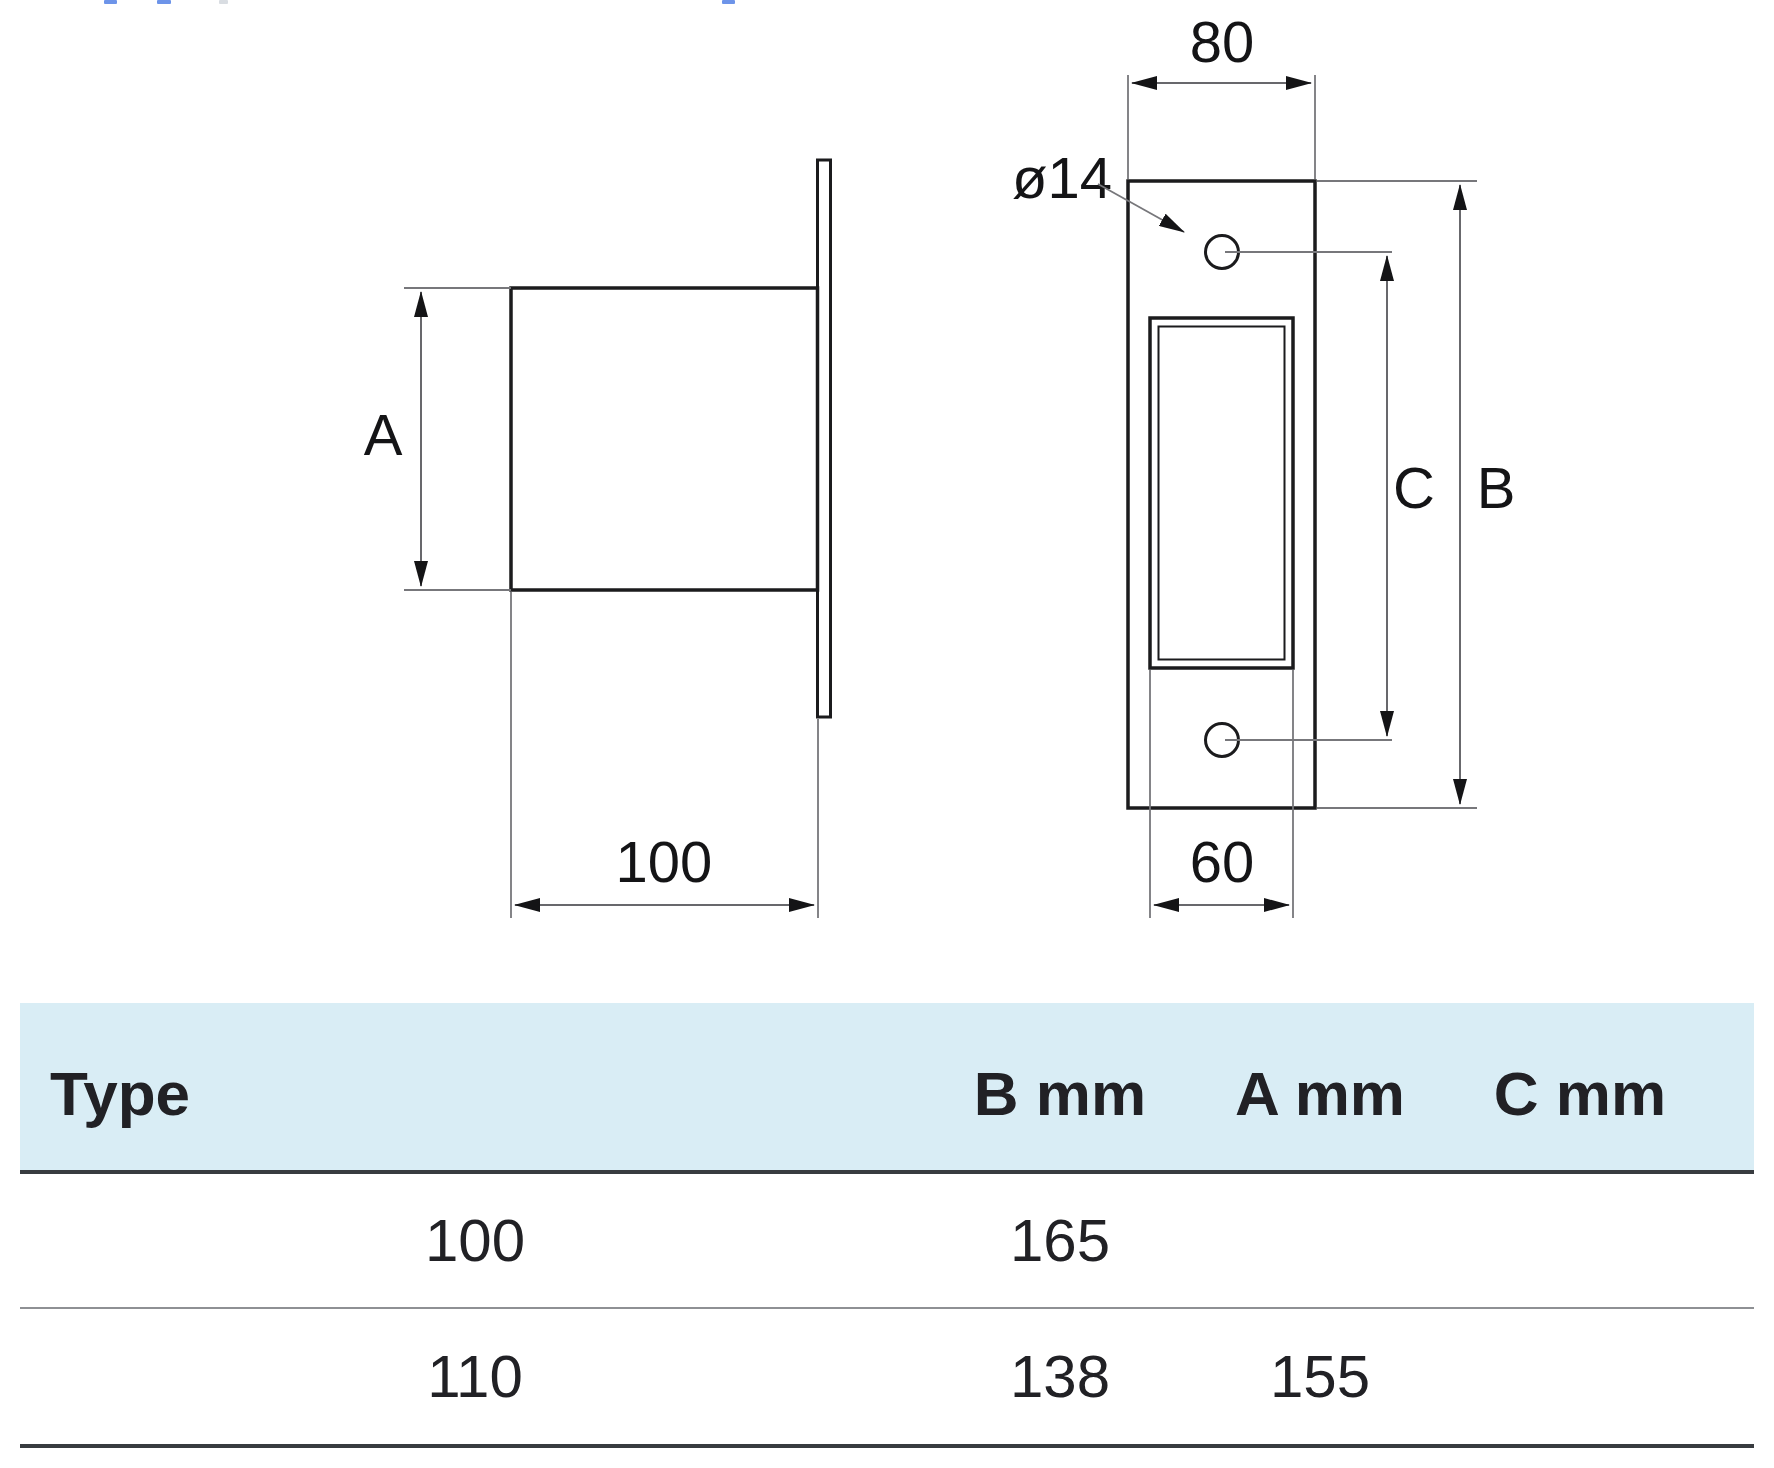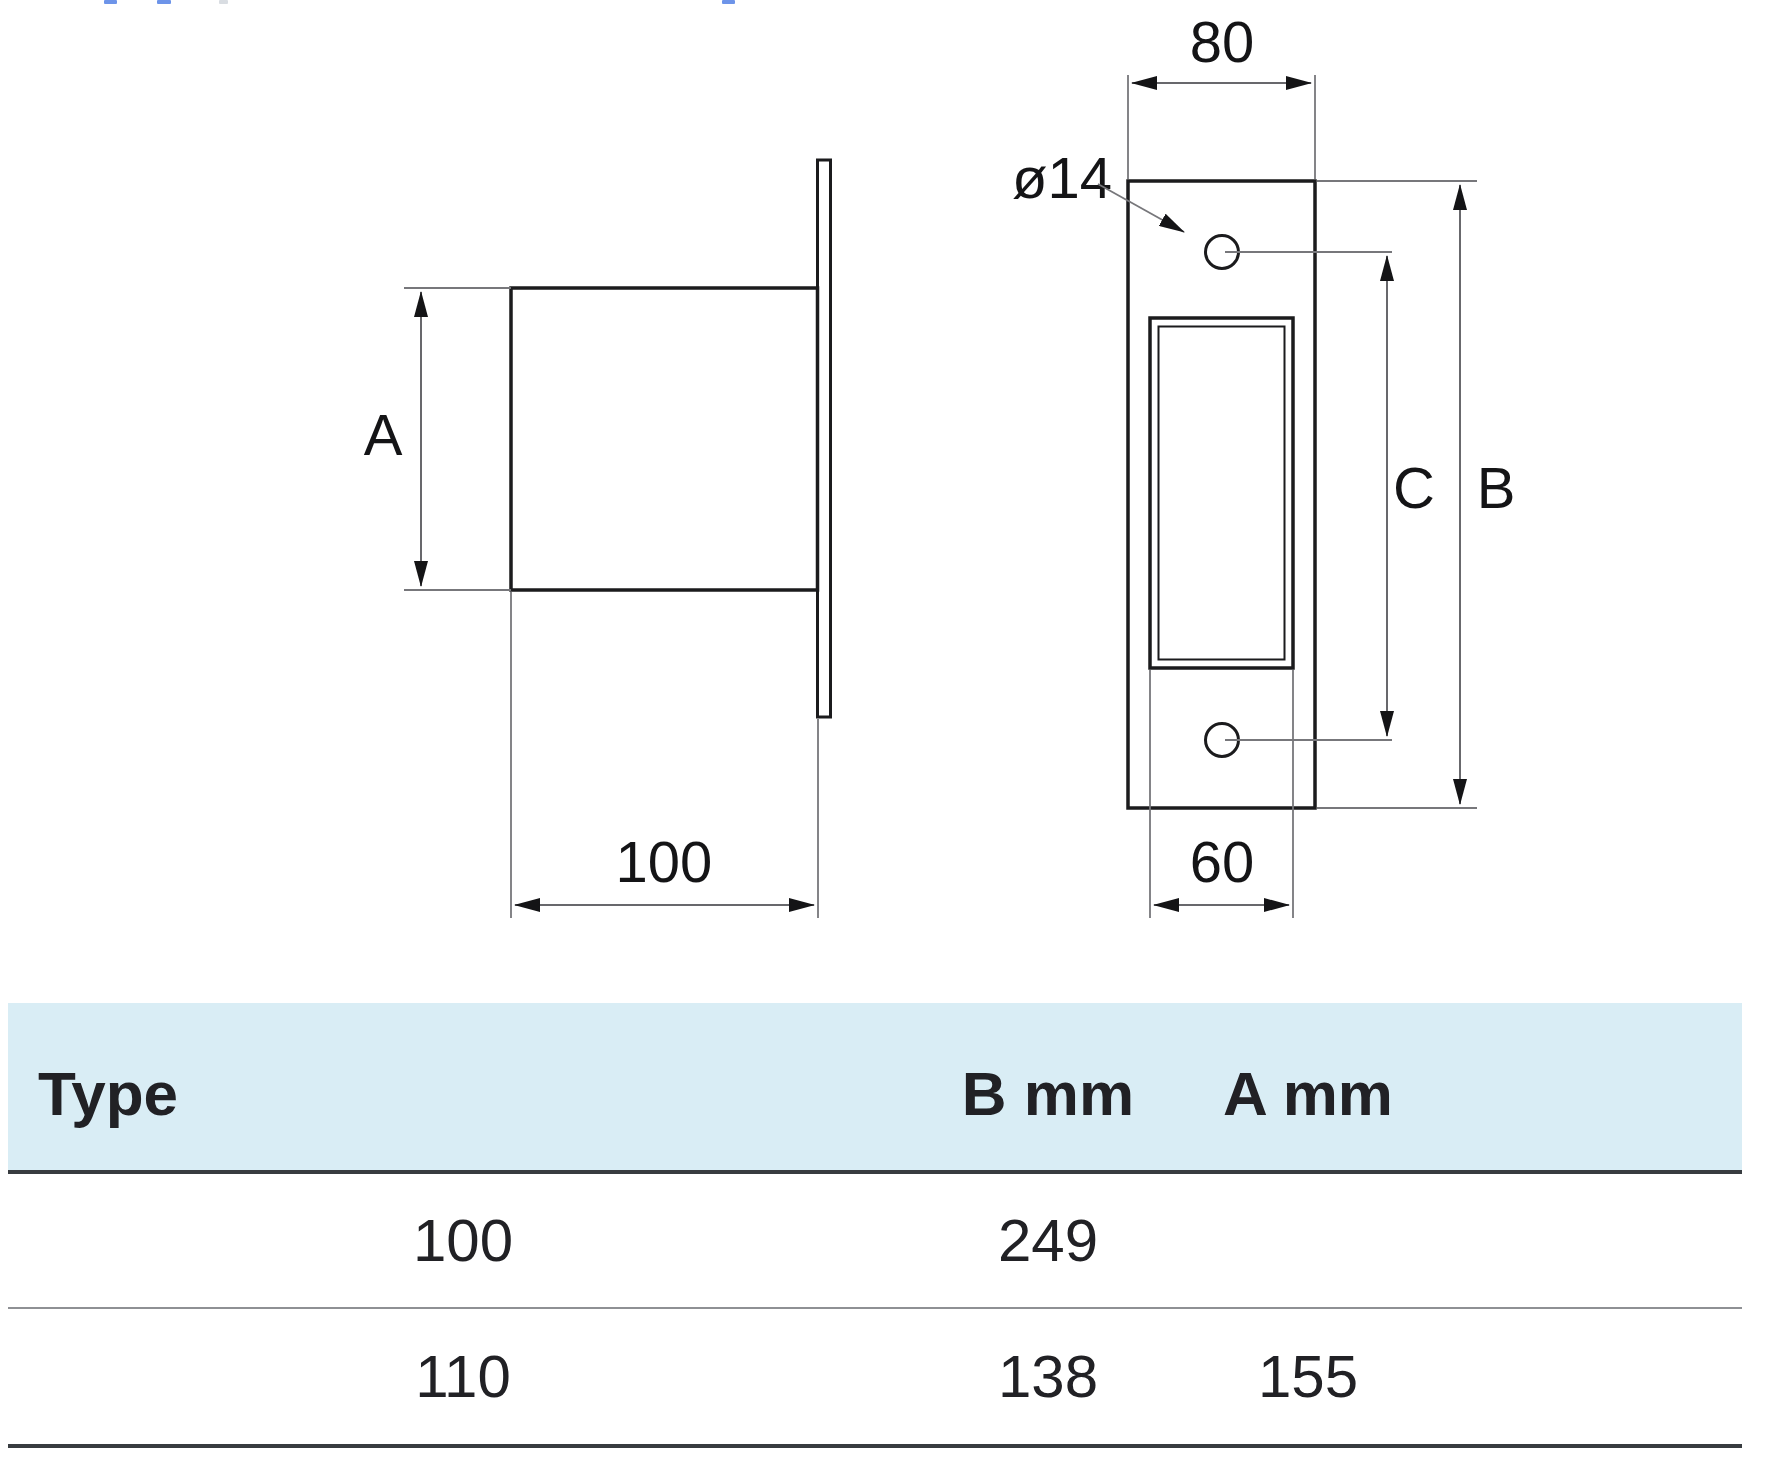--- a/index.html
+++ b/index.html
@@ -22,21 +22,21 @@
   
   .edge{stroke:#1b1b1d;stroke-width:3.5;fill:#ffffff;}
   .edge-thin{stroke:#1b1b1d;stroke-width:3;fill:#ffffff;}
   .win-inner{stroke:#1b1b1d;stroke-width:2;fill:none;}
   .ext{stroke:#77777b;stroke-width:1.8;fill:none;}
   .dim{stroke:#68686c;stroke-width:2;fill:none;}
   .dlabel{fill:#141416;font-size:58px;font-family:"Liberation Sans",sans-serif;}
 
   
   .spec-table{
-    position:absolute;left:8px;top:1003px;width:1734px;
+    position:absolute;left:20px;top:1003px;width:1734px;
     color:#212125;
   }
   .t-grid{display:grid;grid-template-columns:910px 260px 260px 260px 44px;}
   .t-header{
     background:#d9edf5;
     height:167px;
     border-bottom:4px solid #383c40;
   }
   .t-row1{height:133px;border-bottom:2px solid #8e9094;}
   .t-row2{height:135px;border-bottom:4px solid #383c40;}
@@ -127,26 +127,27 @@
       </g>
     </g>
   </svg>
 
   <div class="spec-table">
 
     <div class="t-grid t-header">
       <div class="cell head type">Type</div>
       <div class="cell head num">B mm</div>
       <div class="cell head num">A mm</div>
+      <div class="cell head num">C mm</div>
       <div class="cell"></div>
     </div>
 
     <div class="t-grid t-row1">
       <div class="cell num">100</div>
-      <div class="cell num">249</div>
+      <div class="cell num">165</div>
       <div class="cell"></div>
     </div>
 
     <div class="t-grid t-row2">
       <div class="cell num">110</div>
       <div class="cell num">138</div>
       <div class="cell num">155</div>
       <div class="cell"></div>
     </div>
 

